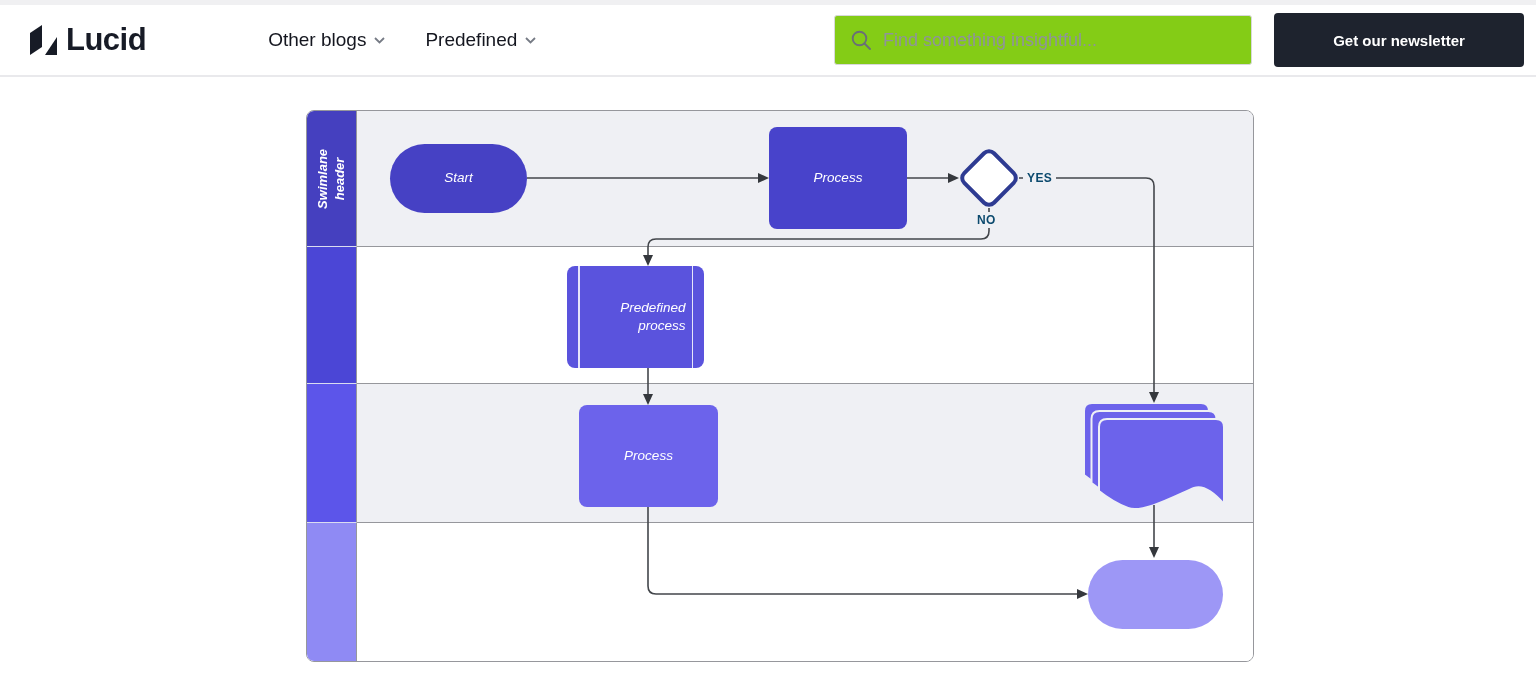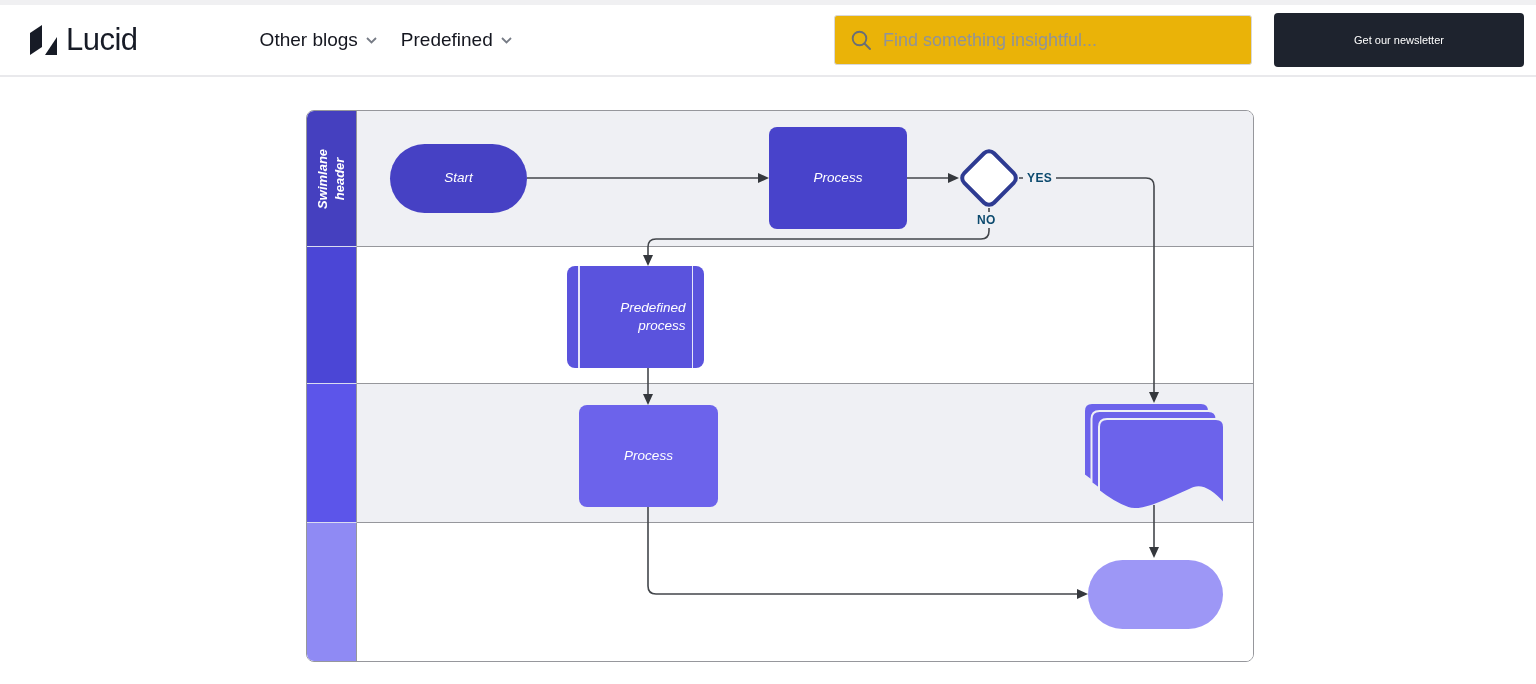--- a/index.html
+++ b/index.html
@@ -8,40 +8,40 @@
     font-family:"Liberation Sans","DejaVu Sans",sans-serif;
     position:relative;
   }
   .top-strip { height:5px; background:#f0f0f2; }
   
   header {
     height:72px; background:#ffffff; border-bottom:2px solid #e9e9ec;
     display:flex; align-items:center; padding:0 12px 0 30px;
   }
   .logo { display:flex; align-items:center; gap:9px; cursor:pointer; }
-  .logo-text { font-size:31px; font-weight:normal; color:#171b26; letter-spacing:-0.5px; }
-  nav { display:flex; align-items:center; gap:24px; margin-left:122px; }
+  .logo-text { font-size:31px; font-weight:bold; color:#171b26; letter-spacing:-0.5px; }
+  nav { display:flex; align-items:center; gap:40px; margin-left:122px; }
   .nav-item {
     display:flex; align-items:center; gap:8px; cursor:pointer;
     font-size:19px; font-weight:500; color:#14161f;
   }
   .searchbox {
     margin-left:auto; position:relative; width:418px; height:50px;
-    border:1px solid #d8d8da; border-radius:3px; background:#eab308;
+    border:1px solid #d8d8da; border-radius:3px; background:#84cc16;
   }
   .searchbox input {
     width:100%; height:100%; border:0; outline:none; background:transparent;
     padding:0 14px 0 48px; font-size:18px; color:#333;
     font-family:"Liberation Sans","DejaVu Sans",sans-serif;
   }
   .searchbox input::placeholder { color:#8f939b; }
   .search-icon { position:absolute; left:15px; top:13px; }
   .newsletter-btn {
     margin-left:22px; width:250px; height:54px; border:0; border-radius:4px;
-    background:#1e232e; color:#ffffff; font-size:11px; font-weight:normal;
+    background:#1e232e; color:#ffffff; font-size:15px; font-weight:bold;
     font-family:"Liberation Sans","DejaVu Sans",sans-serif; cursor:pointer;
   }
   
   .diagram {
     position:absolute; left:306px; top:110px; width:948px; height:552px;
     border:1.5px solid #96979c; border-radius:8px; overflow:hidden; background:#fff;
   }
   .lane { position:absolute; left:0; right:0; }
   .lane-1 { top:0;     height:136px; background:#eff0f4; border-bottom:1px solid #96979c; }
   .lane-2 { top:136px; height:137px; background:#ffffff; border-bottom:1px solid #96979c; }

